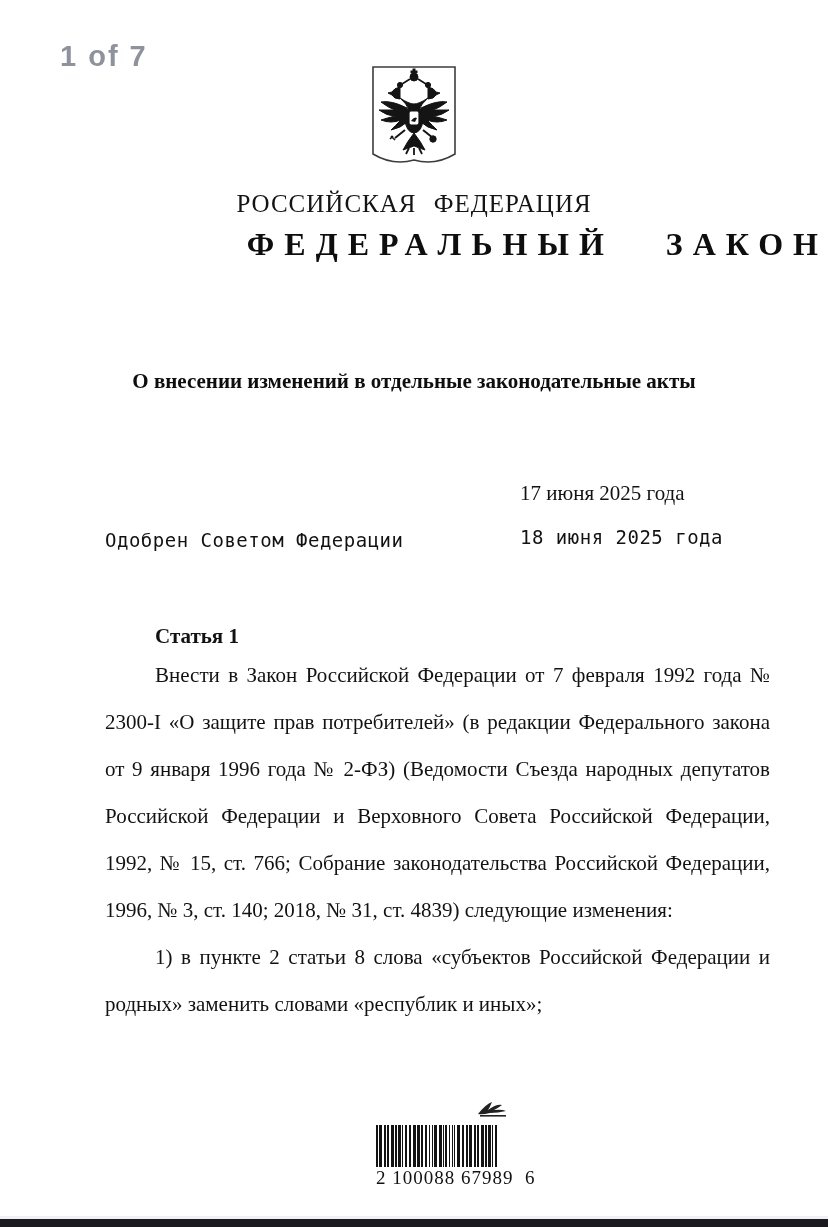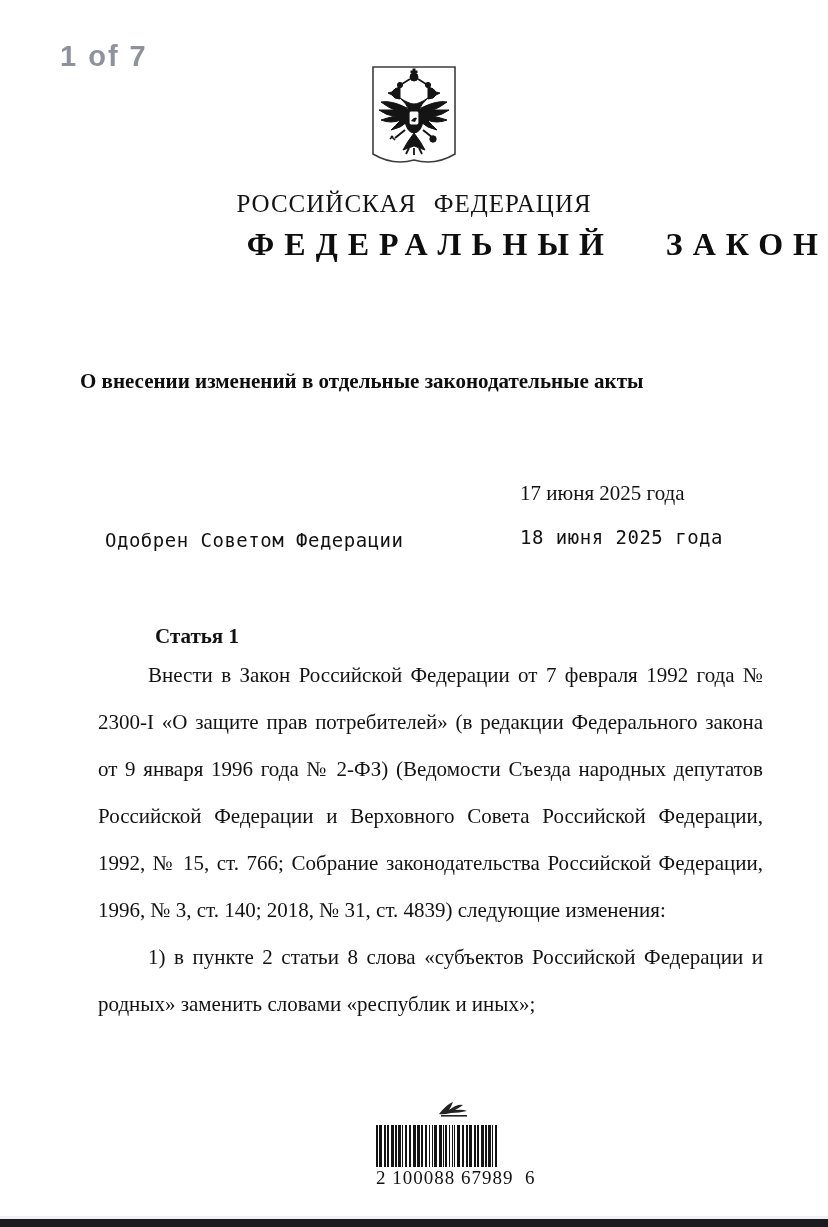--- a/index.html
+++ b/index.html
@@ -31,52 +31,52 @@
   }
   .doc-type {
     position: absolute; top: 226px; left: 0; right: 0;
     text-align: right;
     font-size: 32px; font-weight: bold;
     letter-spacing: 10px; word-spacing: 34px;
     color: #0e0e0e;
   }
   .doc-title {
     position: absolute; top: 367px; left: 80px; right: 80px;
-    text-align: left;
+    text-align: center;
     font-size: 21px; font-weight: bold; line-height: 29px;
     color: #0e0e0e;
   }
   .adoption {
     position: absolute; top: 481px; left: 105px; right: 58px;
     font-size: 21px;
   }
   .adoption-row { position: relative; height: 45px; }
   .adoption-date { position: absolute; left: 415px; top: 0; }
   .adoption-row.typewriter {
     font-family: "DejaVu Sans Mono", monospace;
     font-size: 19px; letter-spacing: 0.5px;
     padding-top: 3px;
   }
   .article-heading {
     position: absolute; top: 624px; left: 155px;
     font-size: 21px; font-weight: bold;
   }
   .body-text {
-    position: absolute; top: 652px; left: 98px; width: 665px;
+    position: absolute; top: 652px; left: 105px; width: 665px;
     font-size: 21px; line-height: 47px;
     text-align: justify;
   }
   .body-text p { margin: 0; text-indent: 50px; }
   .body-text sup {
     font-size: 13px; line-height: 0;
     vertical-align: 9px;
   }
   .barcode-block {
     position: absolute; top: 1098px; left: 376px;
-    width: 140px; text-align: center;
+    width: 140px; text-align: right;
   }
   .barcode-squiggle { margin-left: 18px; height: 22px; }
   .barcode-bars {
     display: flex; align-items: flex-end;
     height: 42px; margin-top: 1px;
   }
   .barcode-bars div { background: #131313; height: 100%; }
   .barcode-digits {
     font-size: 19px; letter-spacing: 1px;
     margin-top: 0px; color: #111;

